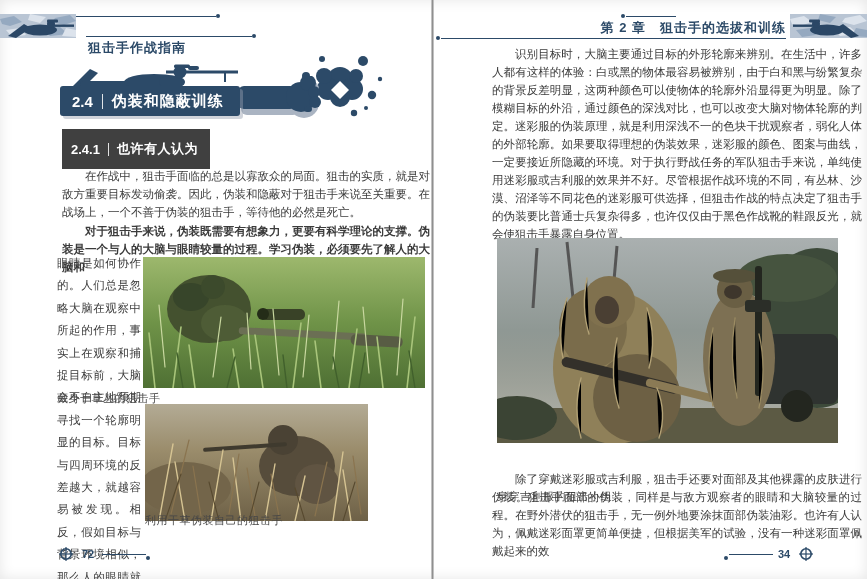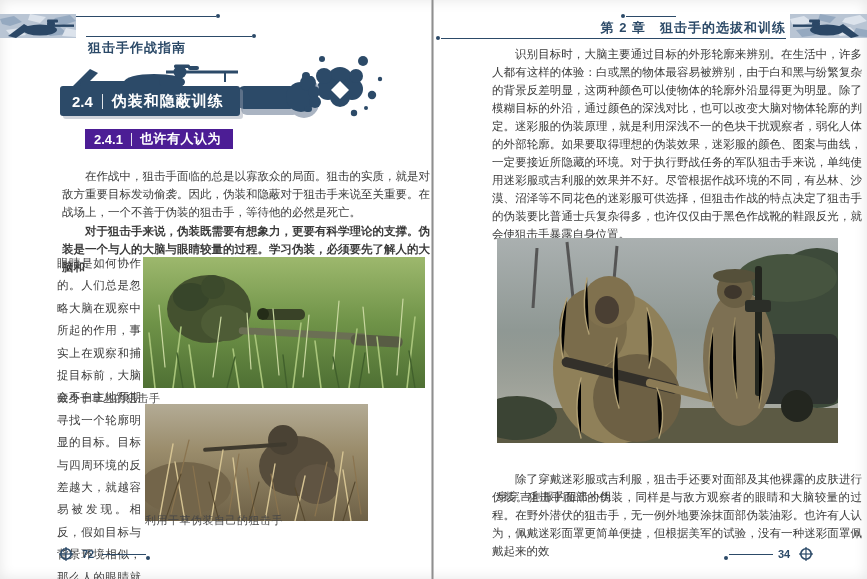--- a/index.html
+++ b/index.html
@@ -20,22 +20,22 @@
   .banner{
     left:60px;top:86px;height:30px;display:flex;align-items:center;
     background:#2c4a68;border-radius:3px;padding:0 16px 0 12px;
     box-shadow:3px 3px 0 rgba(150,160,175,.45);z-index:3;
   }
   .banner .no{color:#fff;font-size:15px;font-weight:bold;}
   .banner .div{width:1px;height:15px;background:rgba(255,255,255,.85);margin:0 9px;}
   .banner .ttl{color:#fff;font-size:15px;font-weight:bold;letter-spacing:1px;white-space:nowrap;}
   
   .subsec{
-    left:62px;top:129px;height:20px;display:flex;align-items:center;
-    background:#4c1d95;padding:0 12px 0 9px;z-index:2;margin-left:23px;
+    left:62px;top:129px;height:40px;display:flex;align-items:center;
+    background:#404040;padding:0 12px 0 9px;z-index:2;
   }
   .subsec .no{color:#fff;font-size:13px;font-weight:bold;}
   .subsec .div{width:1px;height:13px;background:rgba(255,255,255,.85);margin:0 8px;}
   .subsec .ttl{color:#fff;font-size:13px;font-weight:bold;letter-spacing:.5px;white-space:nowrap;}
   
   .para{
     font-size:11.5px;line-height:18px;color:#3b3b3b;
     text-align:justify;text-indent:2em;margin:5px;
   }
   .wrapcol{

